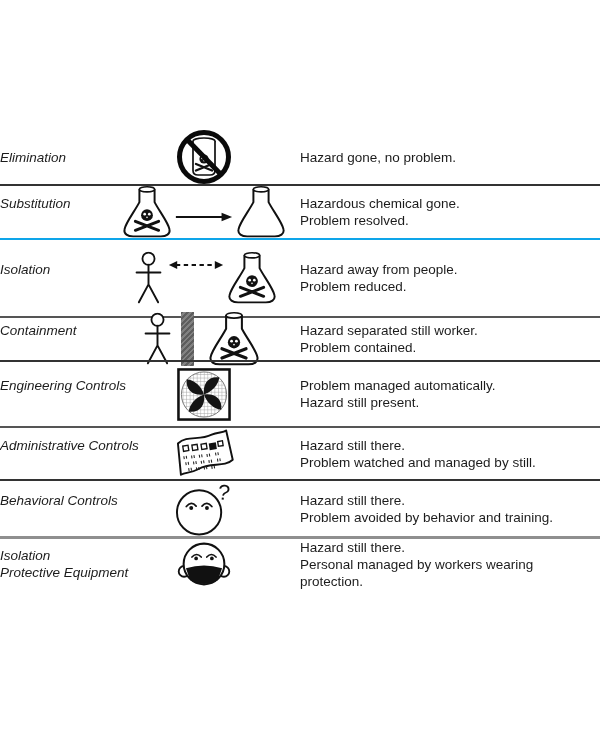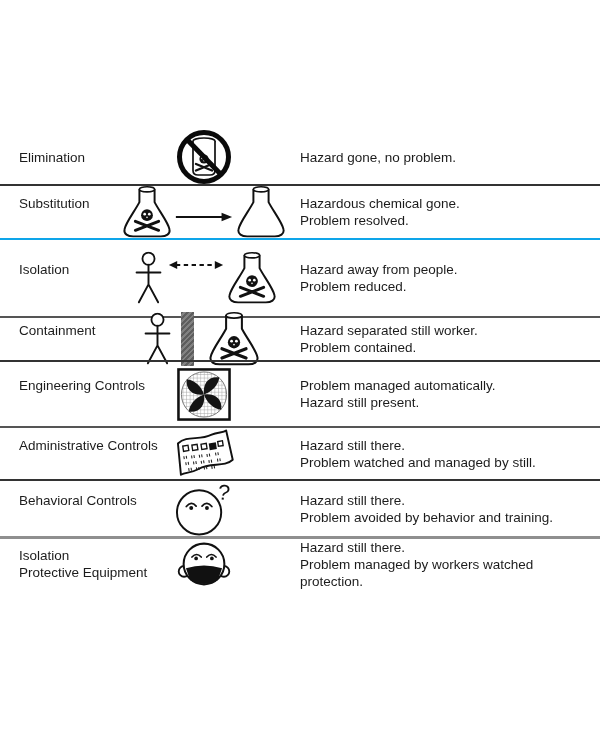--- a/index.html
+++ b/index.html
@@ -1,20 +1,20 @@
 <!DOCTYPE html>
 <html><head>
 <meta charset="utf-8">
 <style>
   * { margin:0; padding:0; box-sizing:border-box; }
   html,body { width:600px; height:730px; background:#ffffff; }
   body { font-family:"Liberation Sans","DejaVu Sans",sans-serif; color:#1c1c1c; position:relative; }
   .table { position:absolute; left:0; top:130px; width:600px; }
   .row { display:flex; align-items:center; position:relative; }
-  .col-label { width:118px; padding-left:19px; flex:none; }
+  .col-label { width:118px; padding-left:0; flex:none;font-style:italic; }
   .lbl { font-size:13.5px; line-height:17px; white-space:nowrap; }
   .lbl-filler { height:17px; }
   .col-icon { width:172px; flex:none; display:flex; align-items:center; justify-content:center; }
   .col-desc { flex:1; font-size:13.5px; line-height:17px;margin-left:10px; }
   .r1{height:54px}
   .r2{height:54px;border-top:2px solid #333333}
   .r3{height:78px;border-top:2px solid #0ea5e9}
   .r4{height:44px;border-top:2px solid #555555}
   .r5{height:66px;border-top:2px solid #333333}
   .r6{height:53px;border-top:2px solid #555555}
@@ -232,17 +232,17 @@
         <circle cx="52.5" cy="35" r="5.8" fill="#fff" stroke="#111" stroke-width="2"></circle>
         <circle cx="31" cy="27" r="22" fill="#fff" stroke="#111" stroke-width="2.2"></circle>
         <path d="M18,19.5 Q23,14 28,19.5 M34,19.5 Q39,14 44,19.5" stroke="#111" stroke-width="1.8" fill="none" stroke-linecap="round"></path>
         <circle cx="22.5" cy="21" r="2" fill="#111"></circle>
         <circle cx="39.5" cy="21" r="2" fill="#111"></circle>
         <path d="M11.5,31.5 Q31,25.5 50.5,31.5 L46,44.5 Q31,52.5 16,44.5 Z" fill="#111"></path>
       </svg>
     </div>
     <div class="col-desc">
       <div>Hazard still there.</div>
-      <div>Problem managed by workers watched protection.</div>
+      <div>Personal managed by workers wearing protection.</div>
     </div>
   </div>
 
 </div>
 
 </body></html>

